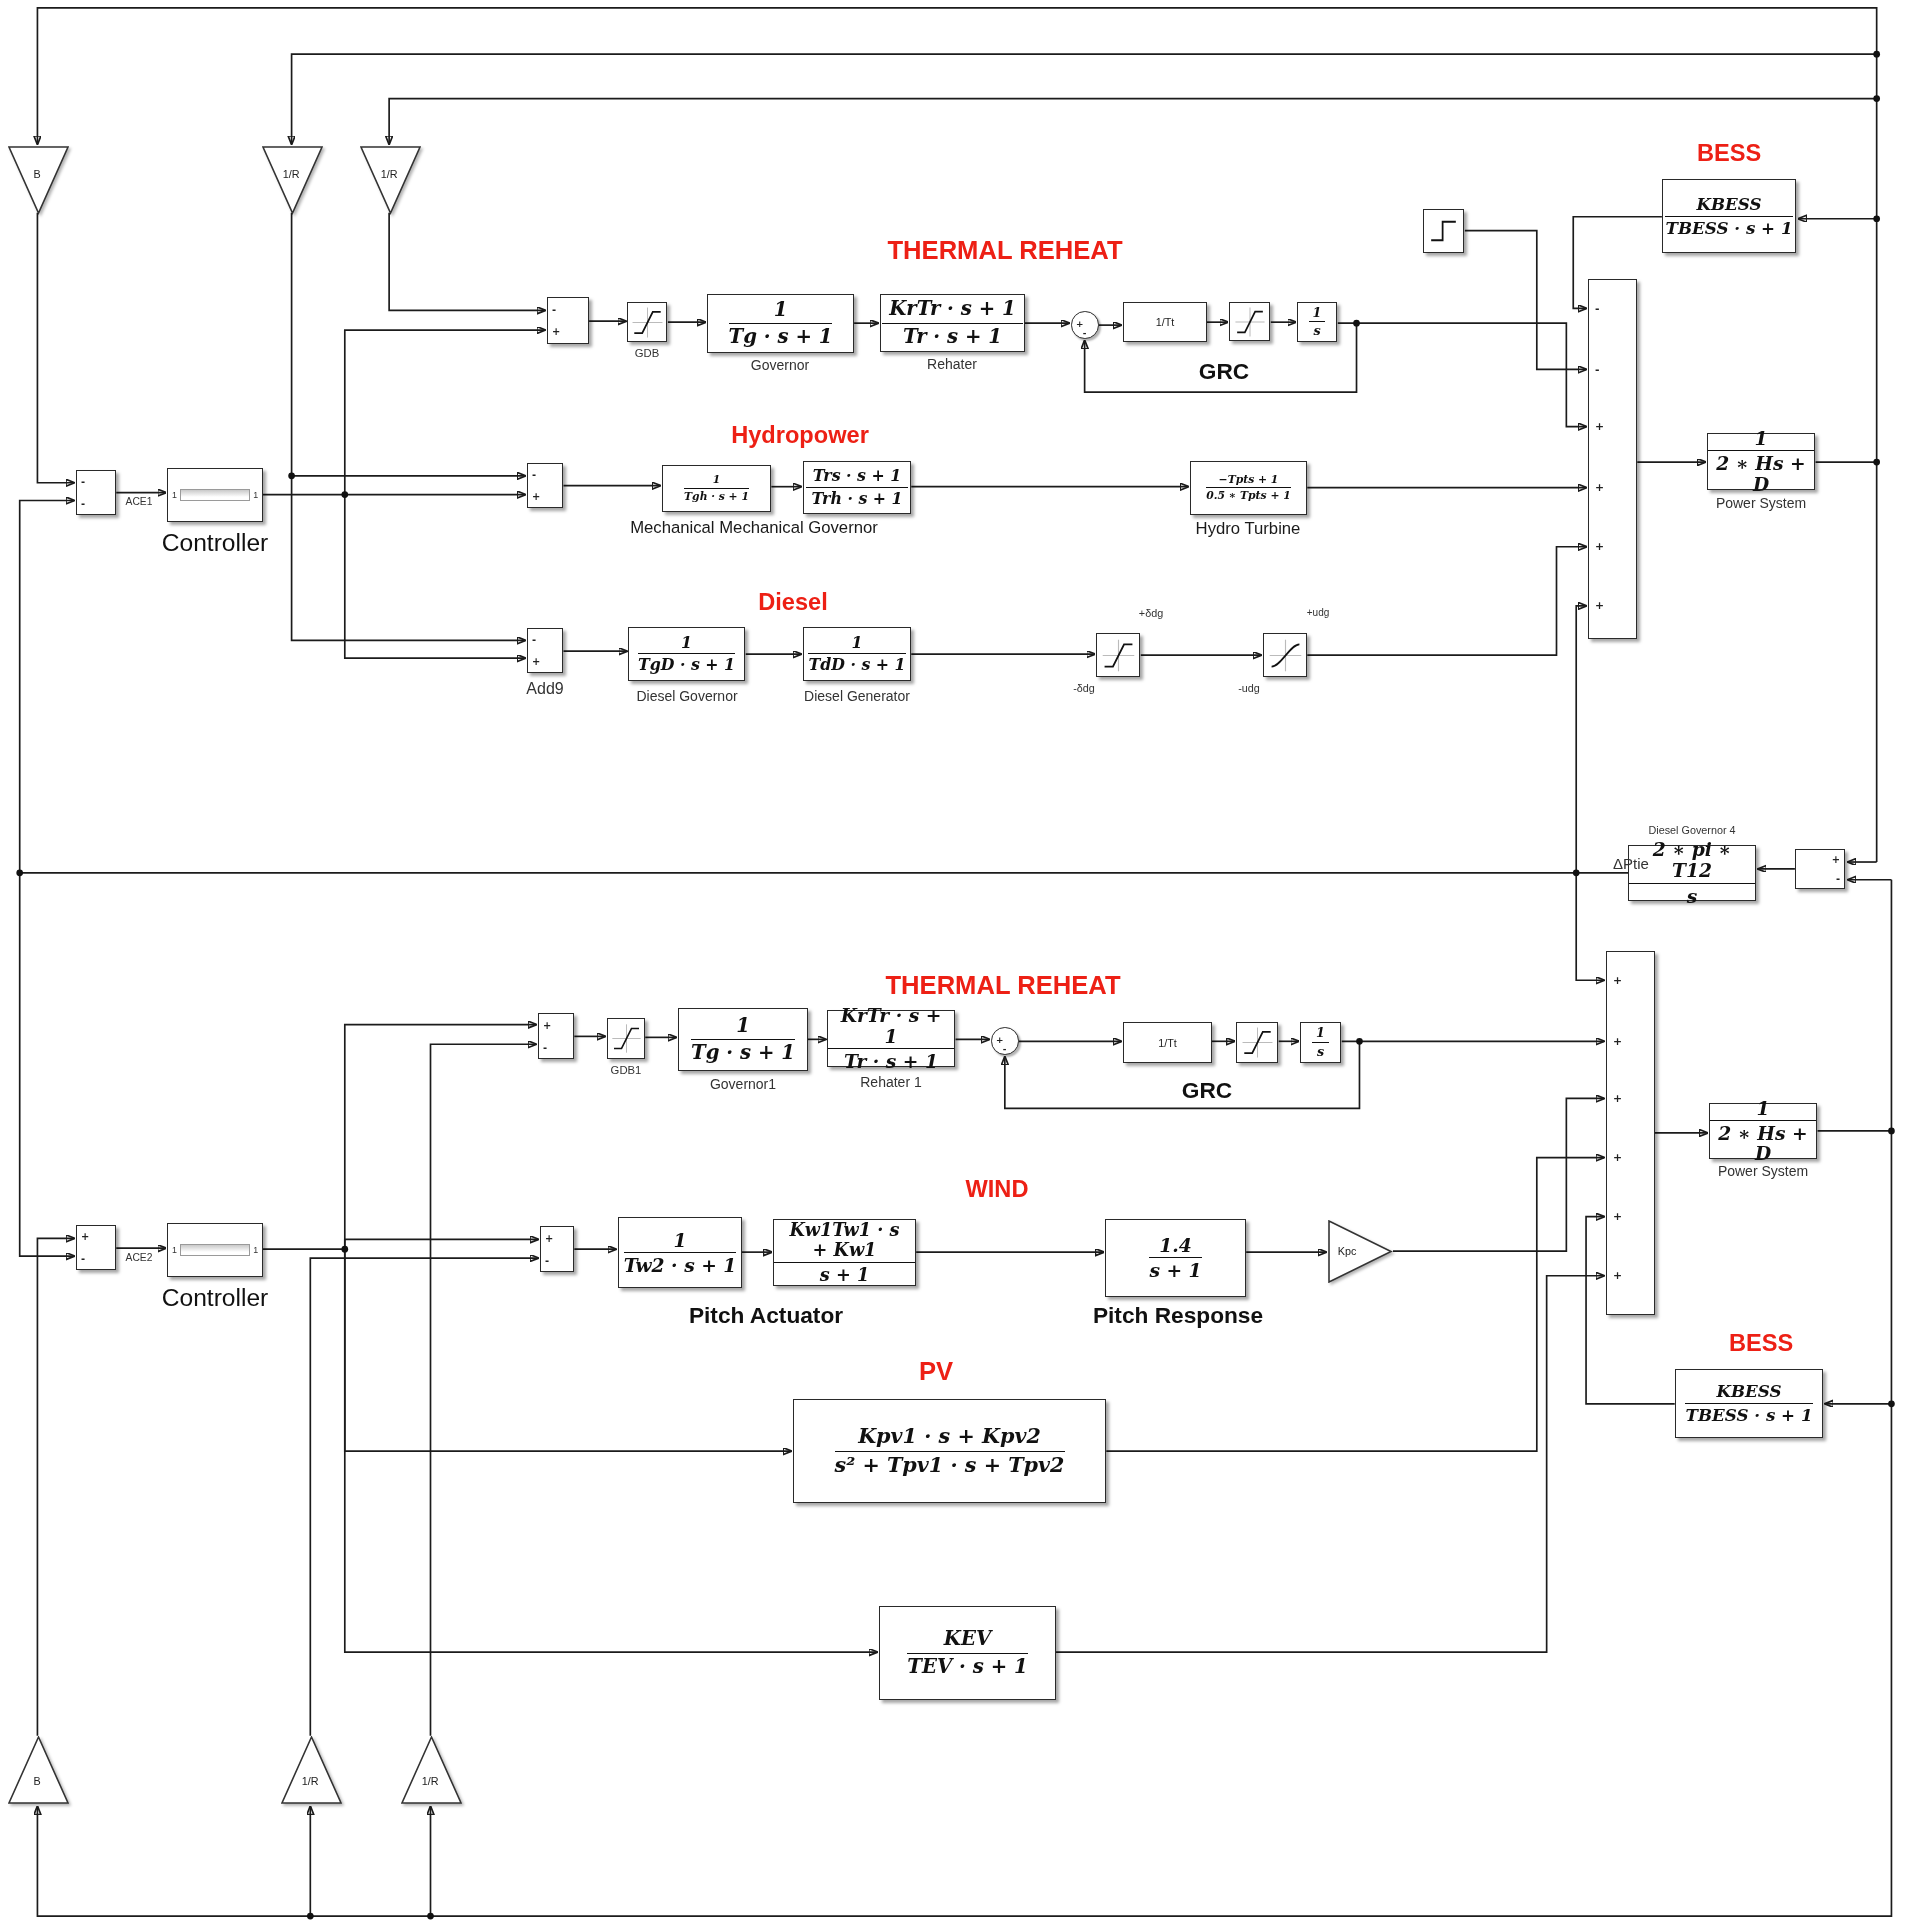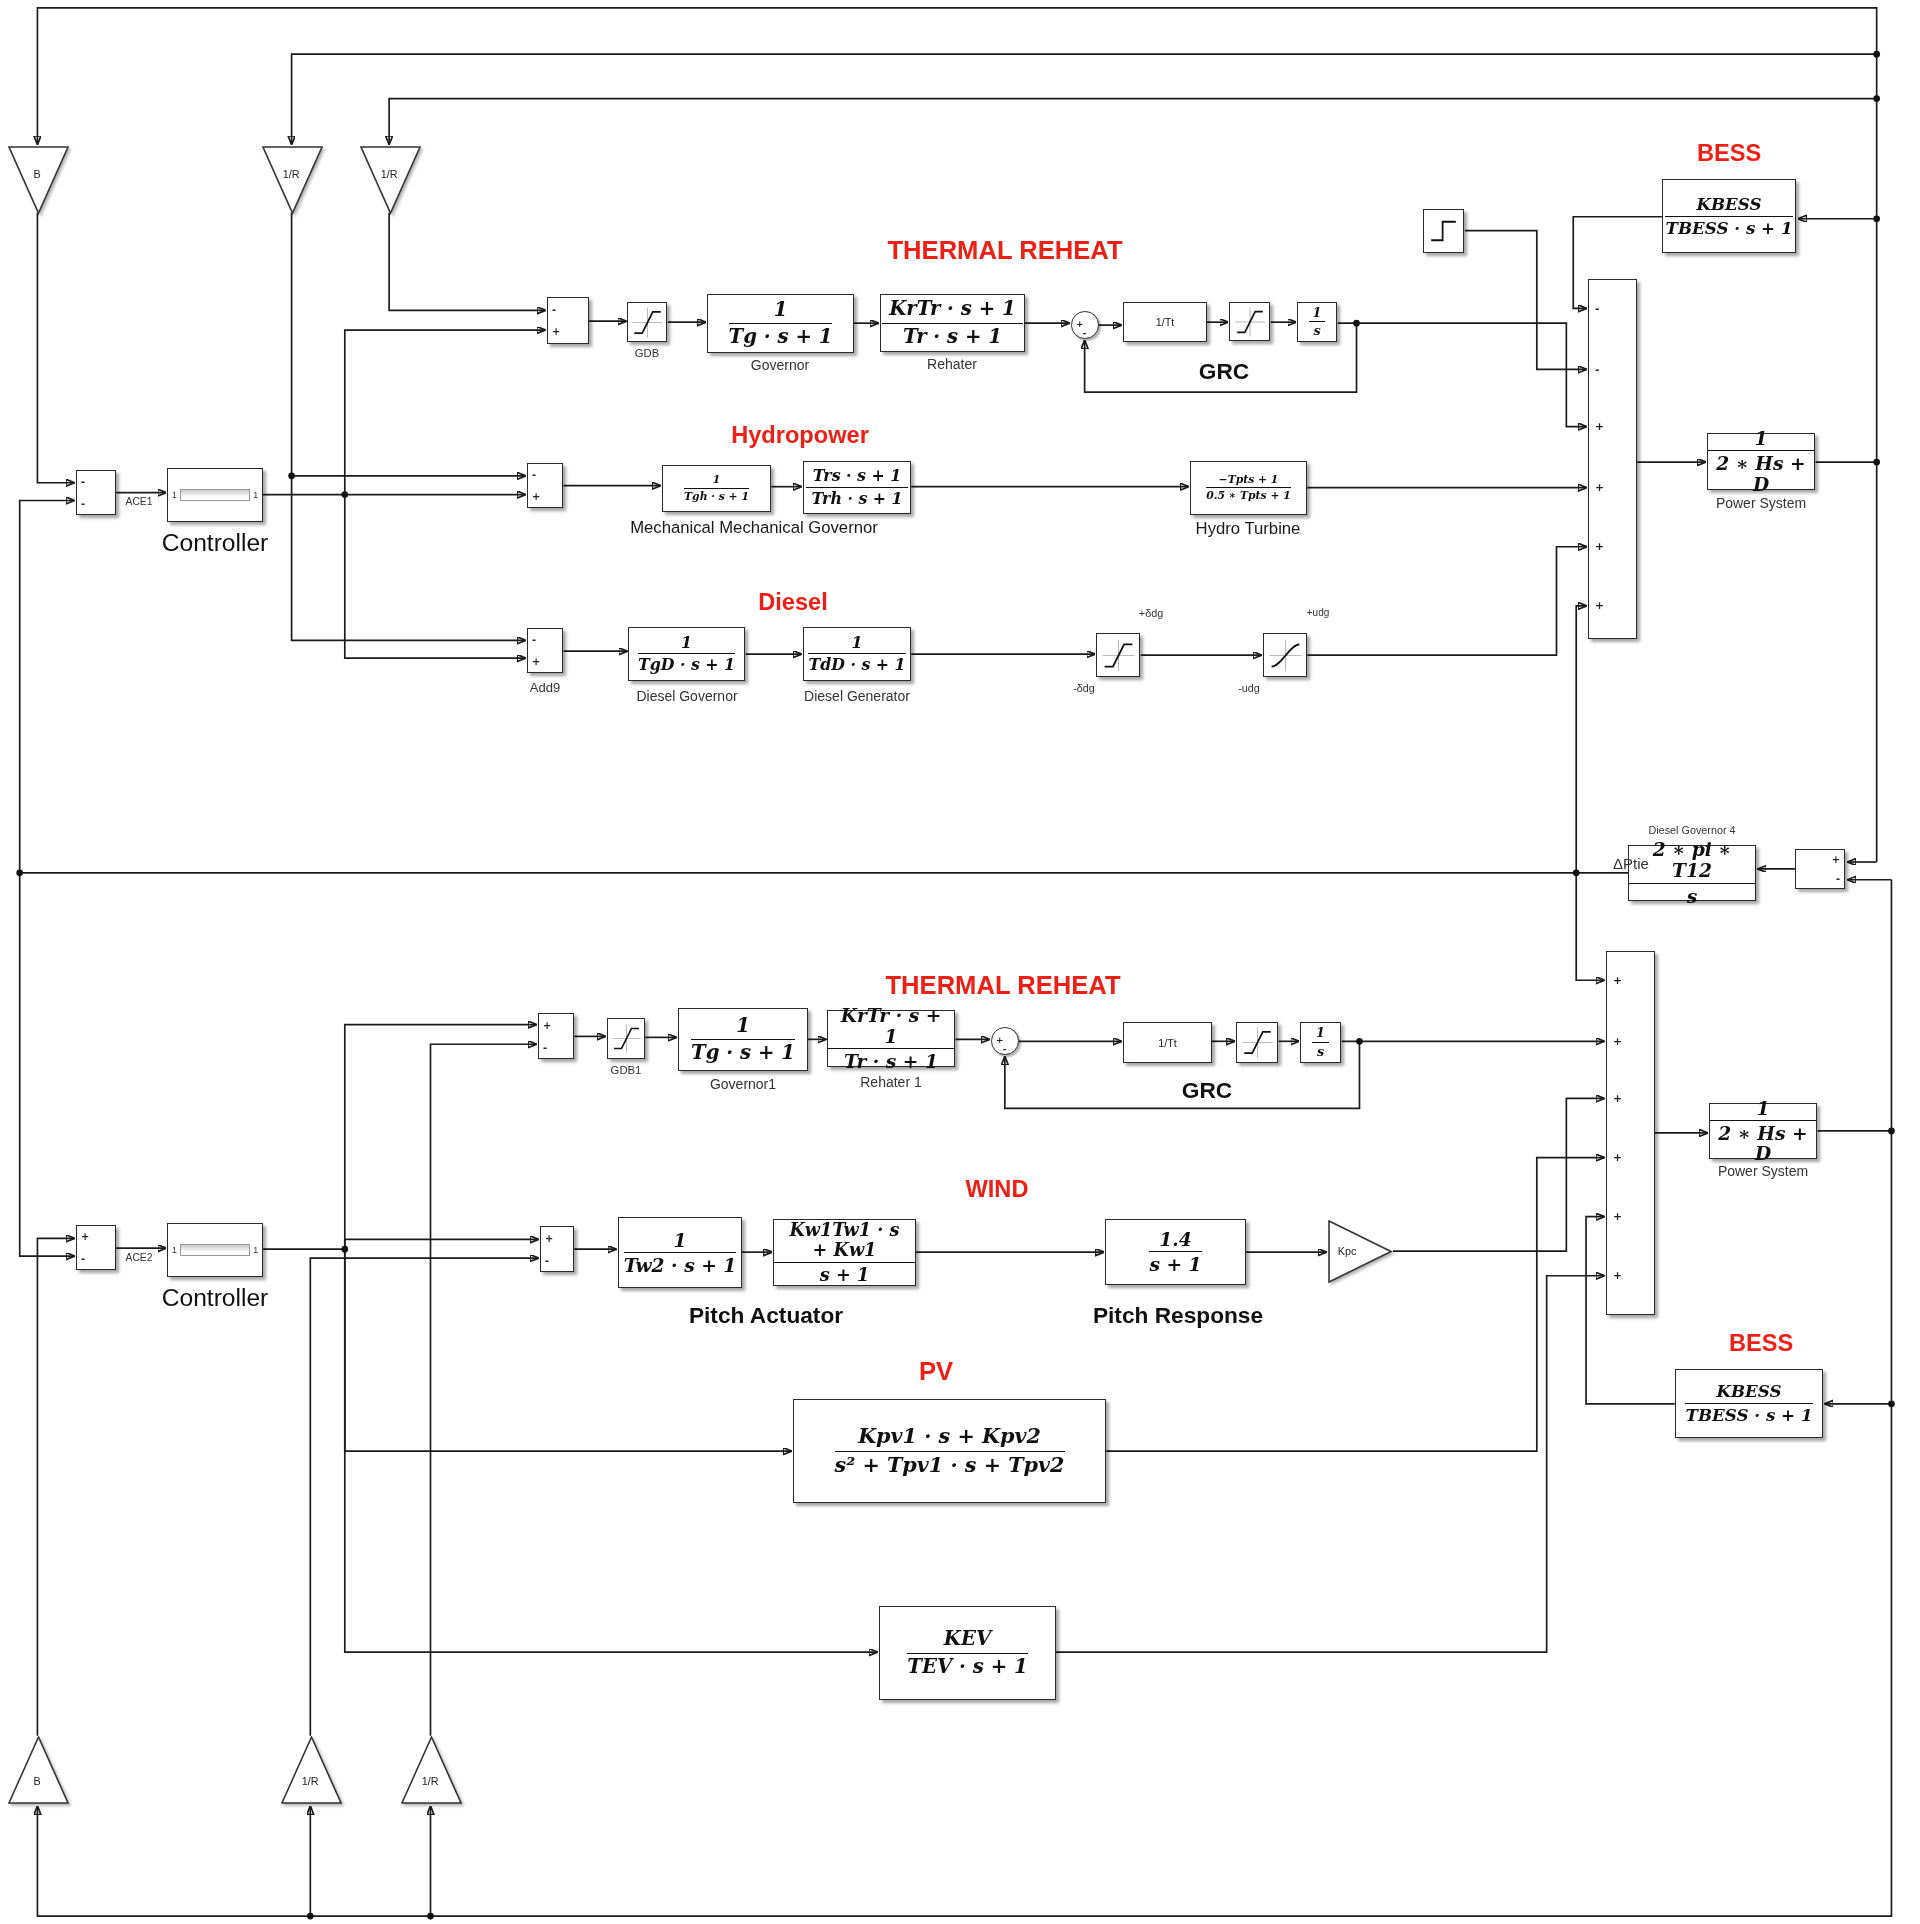--- a/index.html
+++ b/index.html
@@ -280,21 +280,21 @@
         <span class="dn">0.5 ∗ Tpts + 1</span>
       </div>
   </div>
   <div class="lbl" style="left:1248px;top:519px;font-size:16.7px;color:#1a1a1a">Hydro Turbine</div>
 
   <div class="red" style="left:793px;top:589px">Diesel</div>
   <div class="blk sum" style="left:527px;top:628px;width:36px;height:45px">
     <span>-</span>
     <span>+</span>
   </div>
-  <div class="lbl" style="left:545px;top:680px;font-size:13px">Add9</div>
+  <div class="lbl" style="left:545px;top:680px;font-size:16px">Add9</div>
   <div class="blk" style="left:628px;top:627px;width:117px;height:54px">
     <div class="frac" style="font-size:15.8px">
         <span class="nm" style="padding:0 4.9px 1px">1</span>
         <span class="dn">TgD · s + 1</span>
       </div>
   </div>
   <div class="lbl" style="left:687px;top:688px">Diesel Governor</div>
   <div class="blk" style="left:803px;top:627px;width:108px;height:54px">
     <div class="frac" style="font-size:15.8px">
         <span class="nm" style="padding:0 4.9px 1px">1</span>
@@ -406,21 +406,21 @@
         <span class="dn">Tw2 · s + 1</span>
       </div>
   </div>
   <div class="blk" style="left:773px;top:1219px;width:143px;height:67px">
     <div class="frac" style="font-size:17.7px">
         <span class="nm">Kw1Tw1 · s + Kw1</span>
         <span class="dn">s + 1</span>
       </div>
   </div>
   <div class="lbl" style="left:766px;top:1302px;font-size:22.7px;font-weight:bold;color:#111">Pitch Actuator</div>
-  <div class="blk" style="left:1105px;top:1219px;width:141px;height:66px">
+  <div class="blk" style="left:1105px;top:1219px;width:141px;height:78px">
     <div class="frac" style="font-size:18.7px">
         <span class="nm" style="padding:0 5.9px 1px">1.4</span>
         <span class="dn">s + 1</span>
       </div>
   </div>
   <div class="lbl" style="left:1178px;top:1302px;font-size:22.7px;font-weight:bold;color:#111">Pitch Response</div>
   <svg class="tri" style="left:1328px;top:1220px" width="66" height="63" viewBox="0 0 67 64">
     <polygon points="1,1 1,63 64,32"></polygon>
     <text x="10" y="36">Kpc</text>
   </svg>

